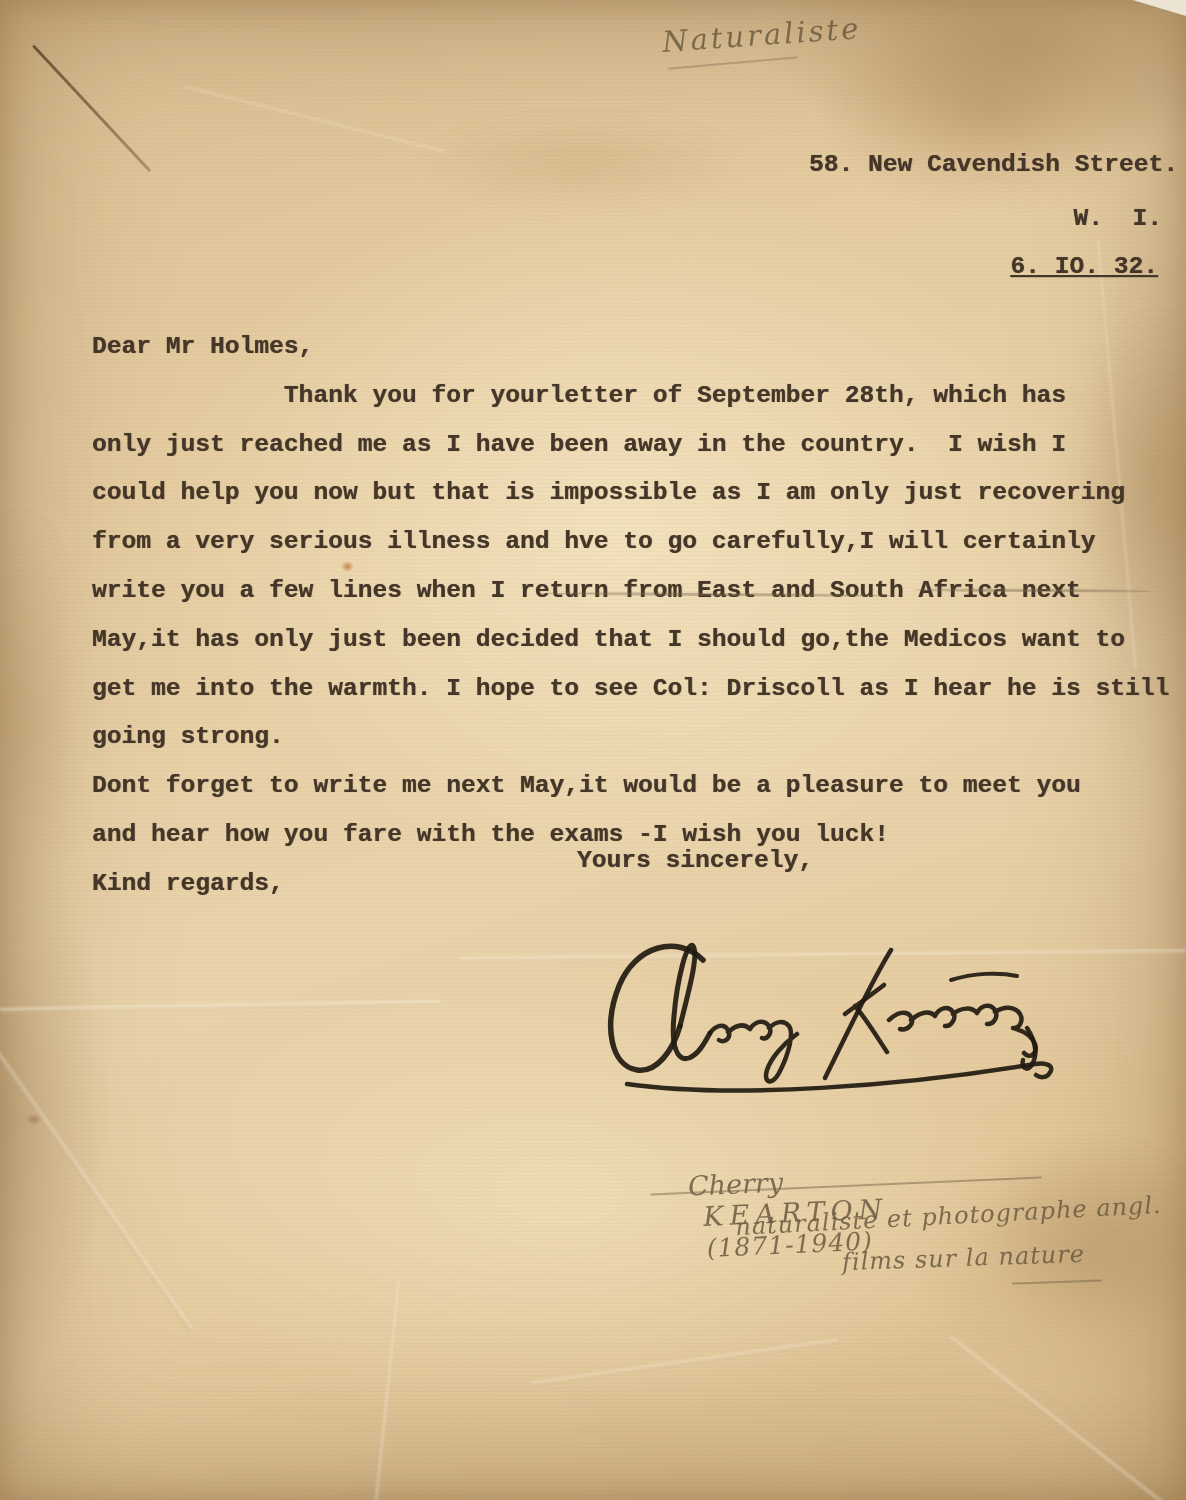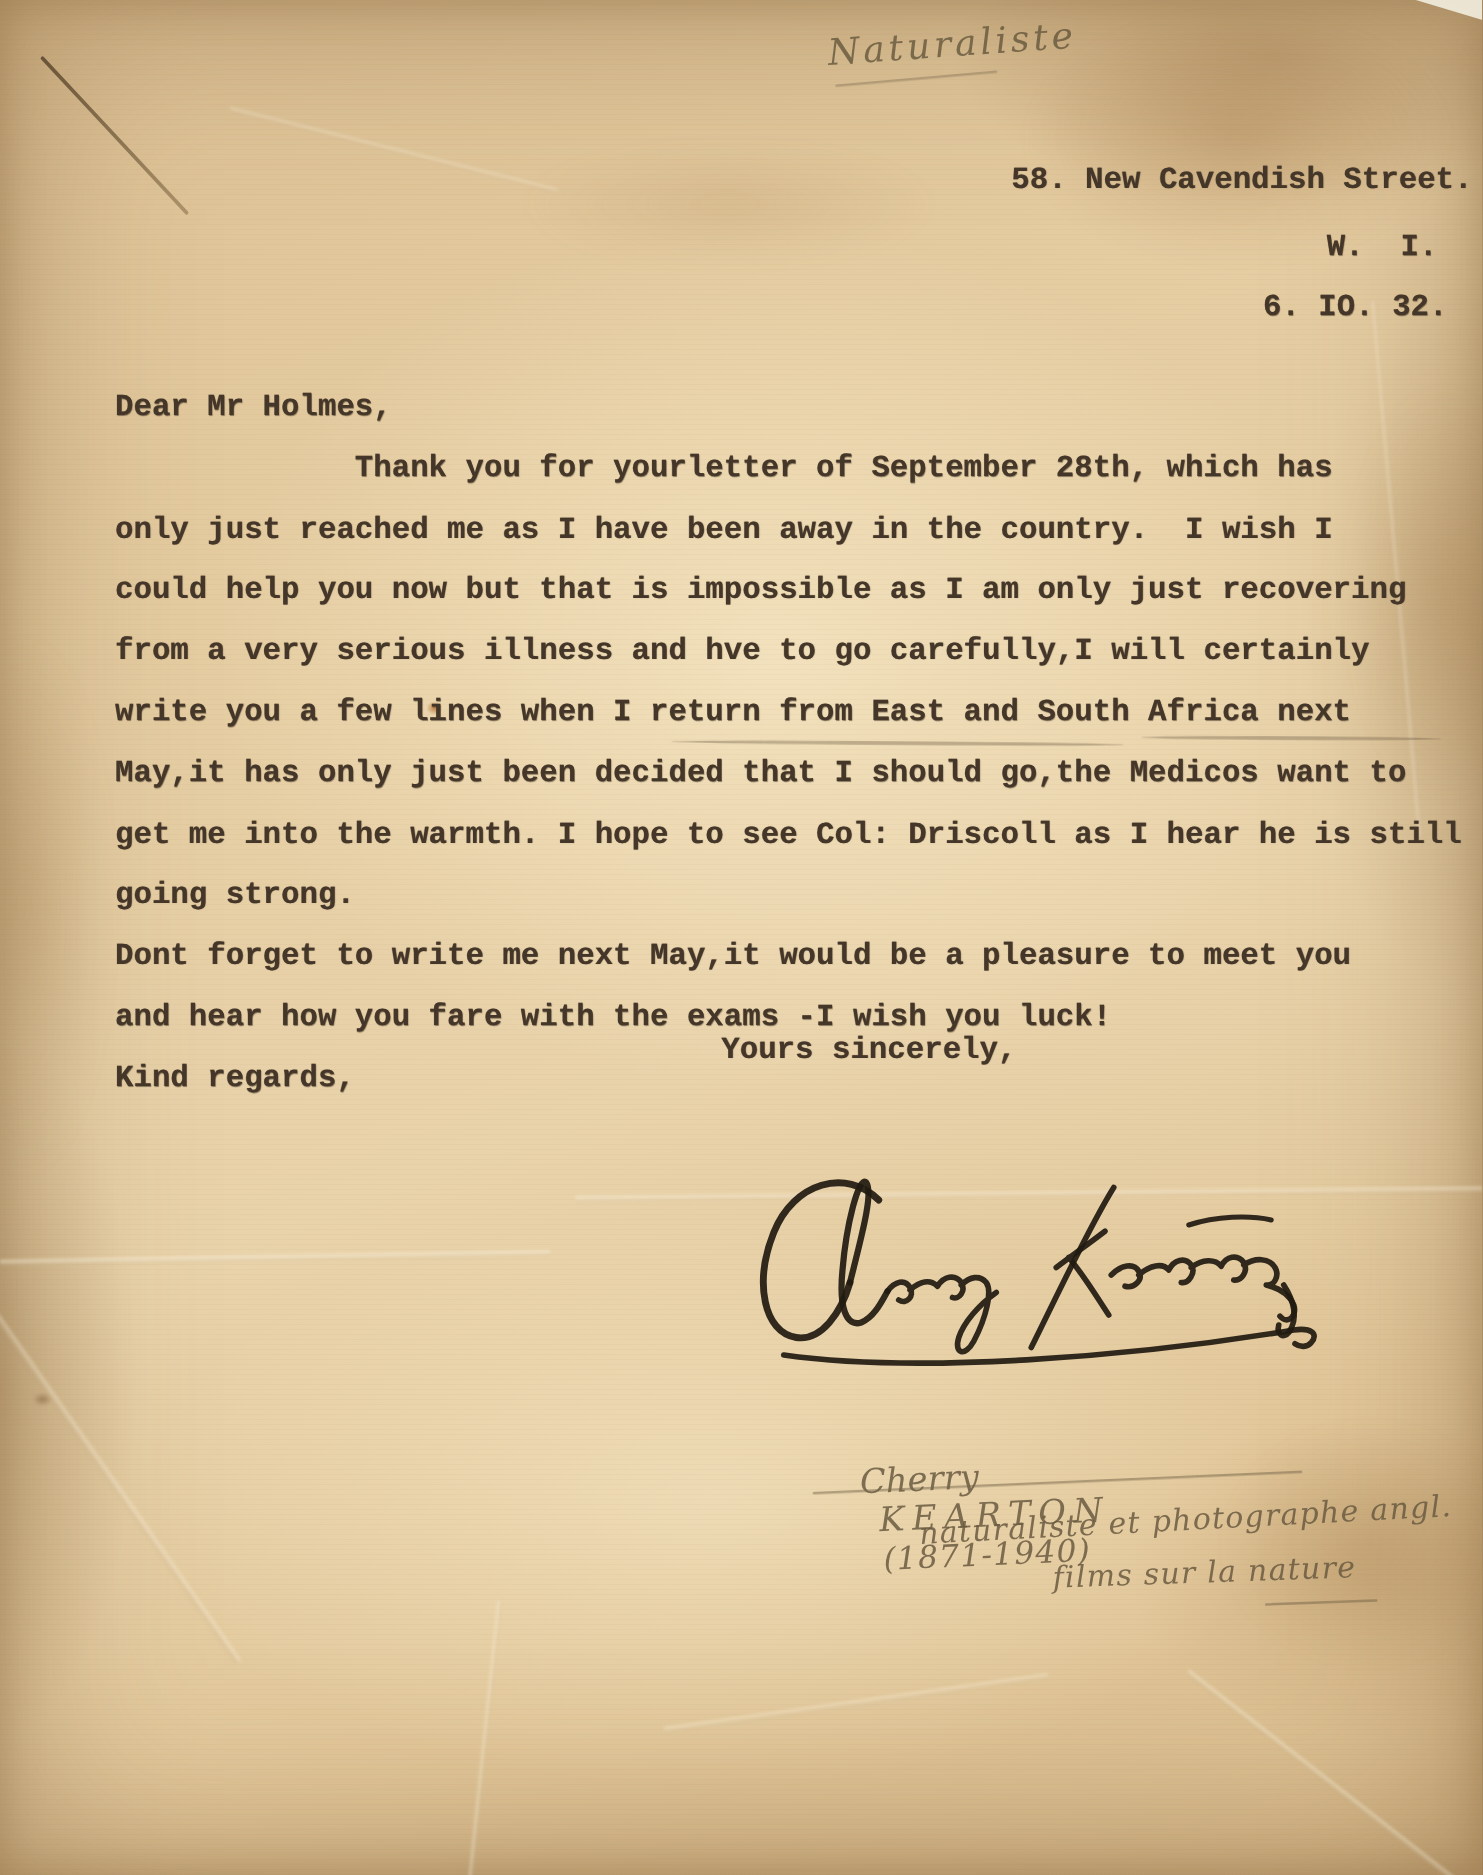--- a/index.html
+++ b/index.html
@@ -23,27 +23,28 @@
   .tex{
     position:absolute;inset:0;pointer-events:none;
     background:repeating-linear-gradient(0deg, rgba(120,90,50,0.035) 0 1px, rgba(0,0,0,0) 1px 4px);
   }
   
   .typed{
     font-family:"Liberation Mono","DejaVu Sans Mono",monospace;
     font-weight:700;font-size:24.6px;color:#443628;
     text-shadow:0.4px 0.4px 0.7px rgba(58,45,31,0.55), -0.3px 0 0.5px rgba(58,45,31,0.30);
     white-space:pre;
+    margin-top:20px;
   }
   .typed-body{position:absolute;left:92px;top:303px;line-height:48.8px;}
   .typed-line{white-space:pre;}
   .closing{position:absolute;left:577px;top:827px;}
   .addr1{position:absolute;right:8px;top:131px;}
-  .addr2{position:absolute;right:36px;top:185px;}
-  .addr3{position:absolute;right:28px;top:233px;}
+  .addr2{position:absolute;right:24px;top:185px;}
+  .addr3{position:absolute;right:28px;top:233px;text-decoration:underline;}
   
   .pencil{
     font-family:"DejaVu Serif",serif;font-style:italic;
     color:rgba(106,91,65,0.85);white-space:pre;
   }
   .top-note{position:absolute;left:662px;top:18px;font-size:29px;letter-spacing:3px;
     transform:rotate(-4deg);color:rgba(98,84,58,0.78);}
   .top-note-underline{position:absolute;left:668px;top:62px;width:130px;height:2px;
     background:rgba(110,95,68,0.35);transform:rotate(-5deg);border-radius:2px;filter:blur(0.4px);}
   .note-name{position:absolute;left:655px;top:1136px;font-size:27px;transform:rotate(-2.5deg);}

